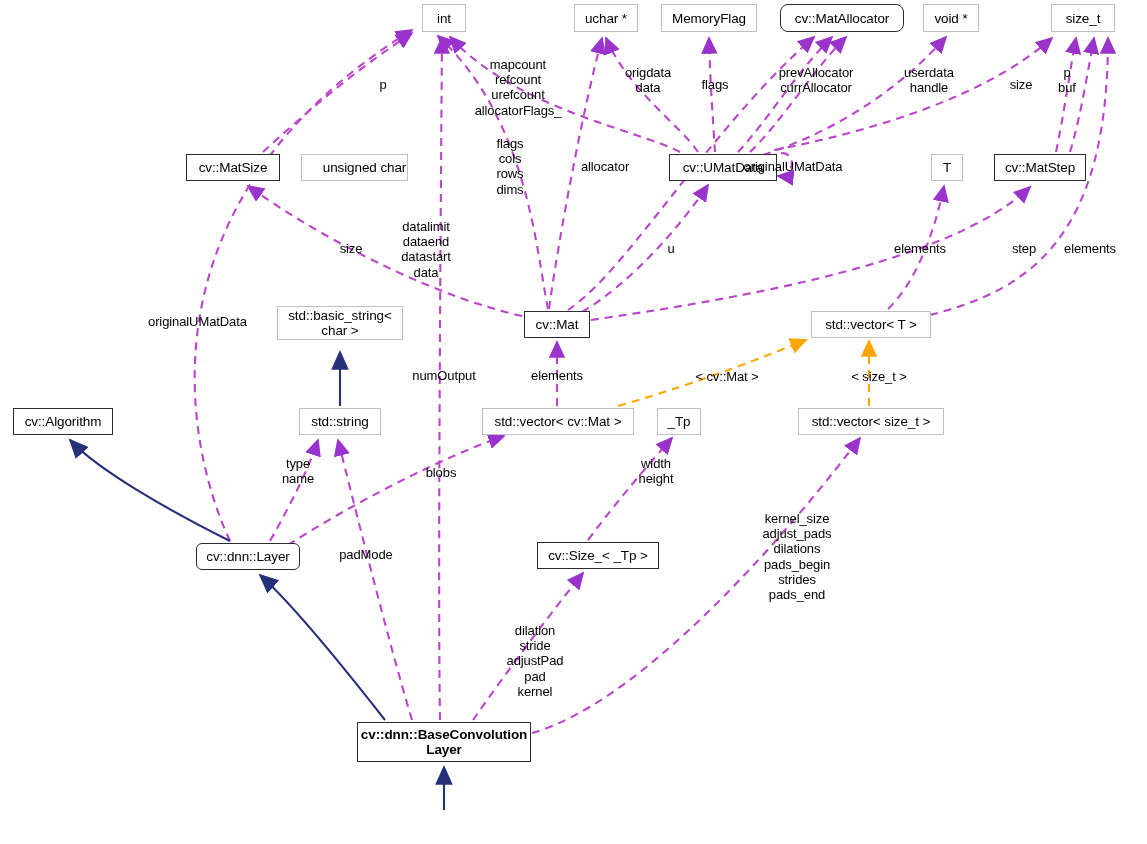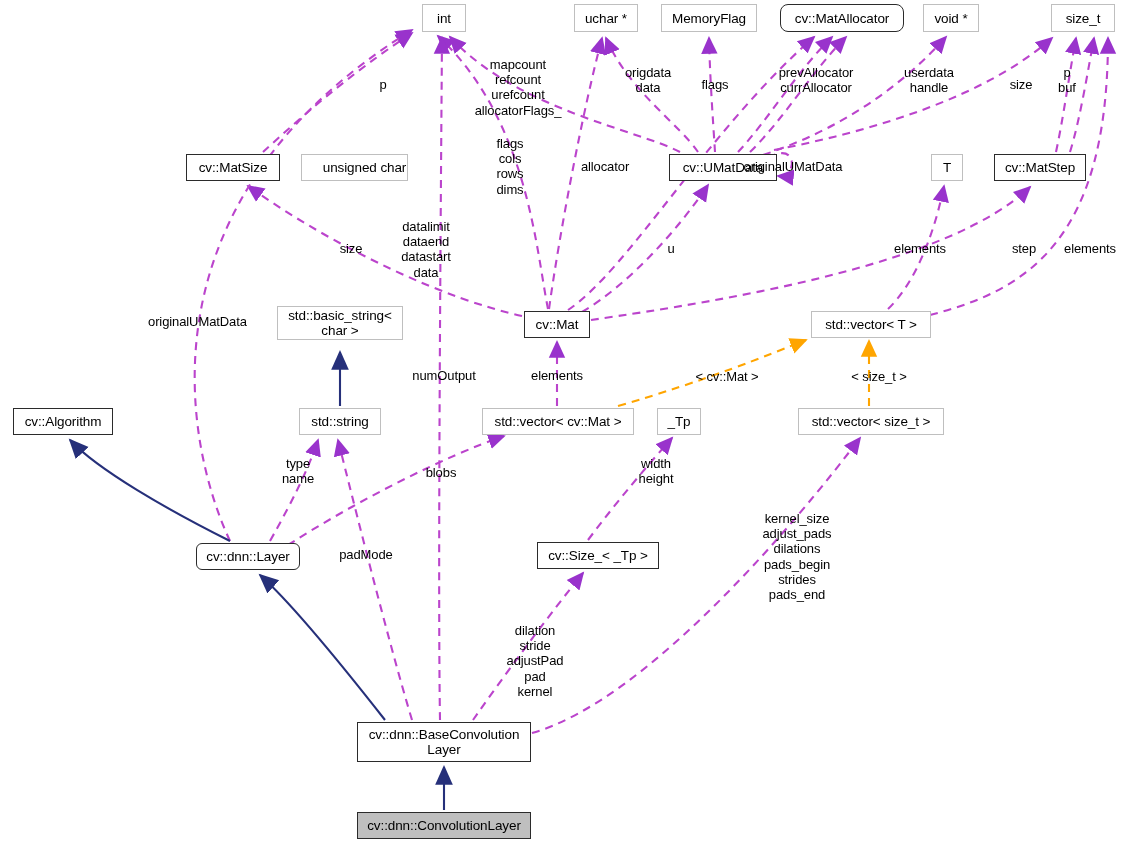--- a/index.html
+++ b/index.html
@@ -178,23 +178,22 @@
 
   <div class="node thick" style="left:5px;    top:408px; width:100px; height:27px;">cv::Algorithm</div>
   <div class="node thin" style="left:291px;  top:408px; width:82px;  height:27px;">std::string</div>
   <div class="node thin" style="left:474px;  top:408px; width:152px; height:27px;">std::vector&lt; cv::Mat &gt;</div>
   <div class="node thin" style="left:649px;  top:408px; width:44px;  height:27px;">_Tp</div>
   <div class="node thin" style="left:790px;  top:408px; width:146px; height:27px;">std::vector&lt; size_t &gt;</div>
 
   <div class="node thick" style="left:188px;  top:543px; width:104px; height:27px;border-radius:6px;">cv::dnn::Layer</div>
   <div class="node thick" style="left:529px;  top:542px; width:122px; height:27px;">cv::Size_&lt; _Tp &gt;</div>
 
-  <div class="node thick" style="left:349px;  top:722px; width:174px; height:40px;">cv::dnn::BaseConvolution
+  <div class="node thick" style="left:349px;  top:722px; width:174px; height:40px;font-weight:bold;">cv::dnn::BaseConvolution
 Layer</div>
-  <div class="node highlight" style="left:349px;  top:812px; width:174px; height:27px;">cv::dnn::ConvolutionLayer</div>
 
   <div class="edge-label" style="left:355px;  top:77px;  width:40px;">p</div>
   <div class="edge-label" style="left:440px;  top:57px;  width:140px;">mapcount
 refcount
 urefcount
 allocatorFlags_</div>
   <div class="edge-label" style="left:600px;  top:65px;  width:80px;">origdata
 data</div>
   <div class="edge-label" style="left:682px;  top:77px;  width:50px;">flags</div>
   <div class="edge-label" style="left:738px;  top:65px;  width:140px;">prevAllocator

